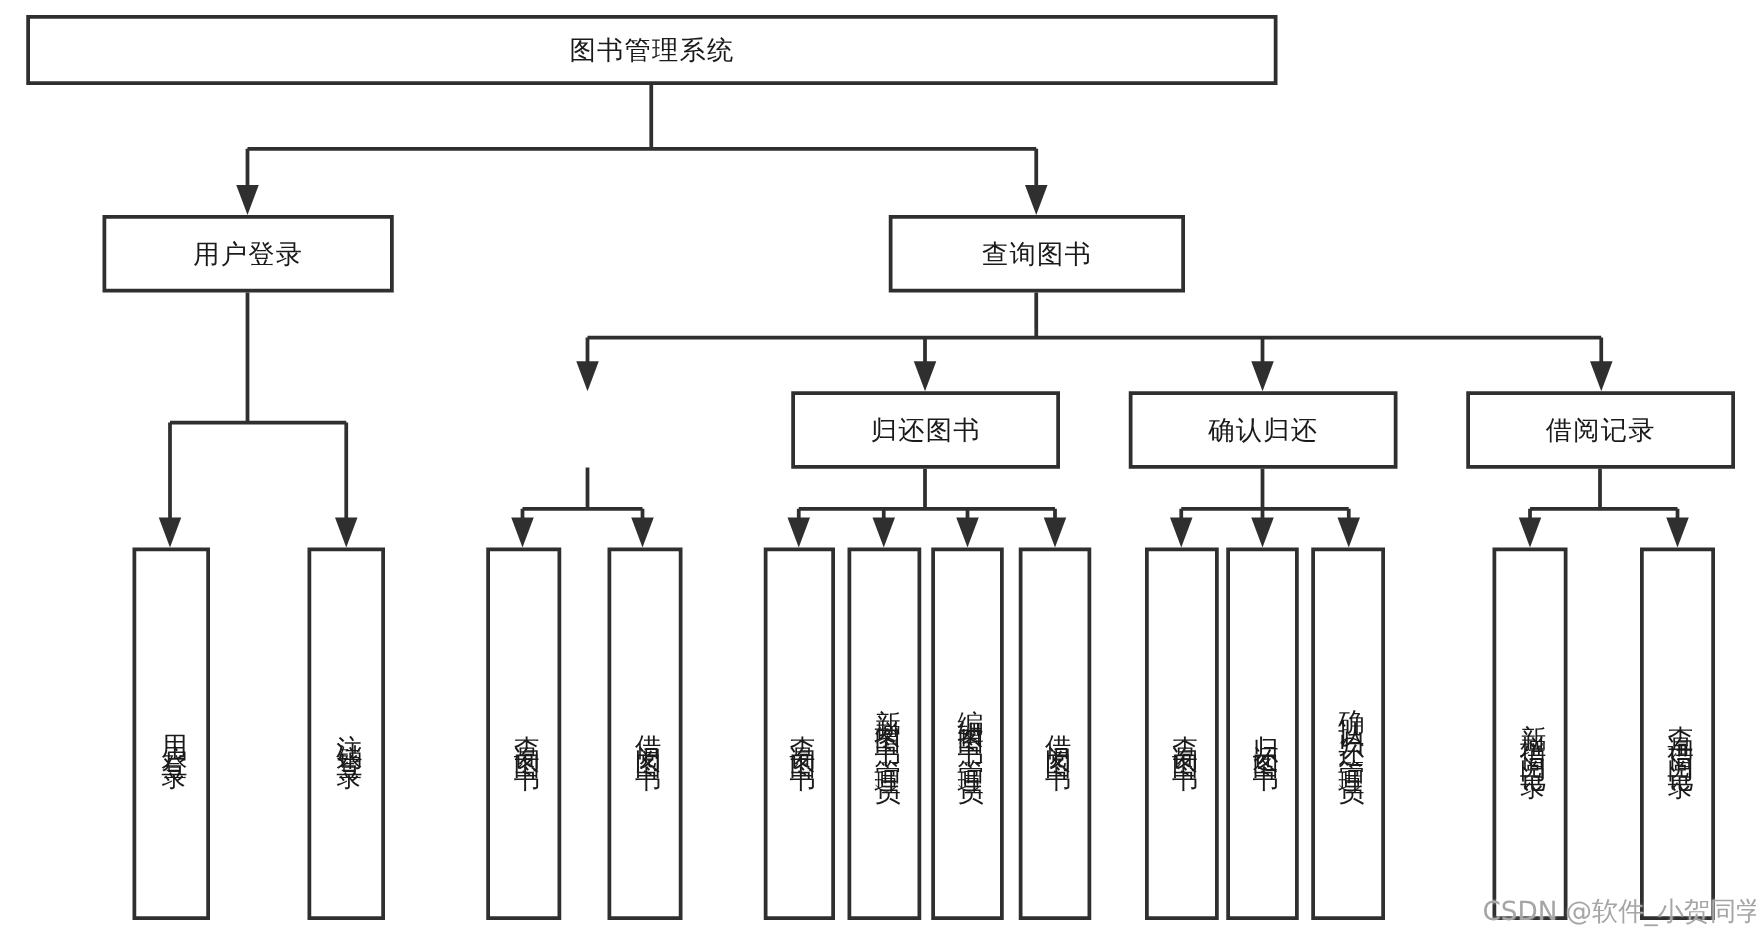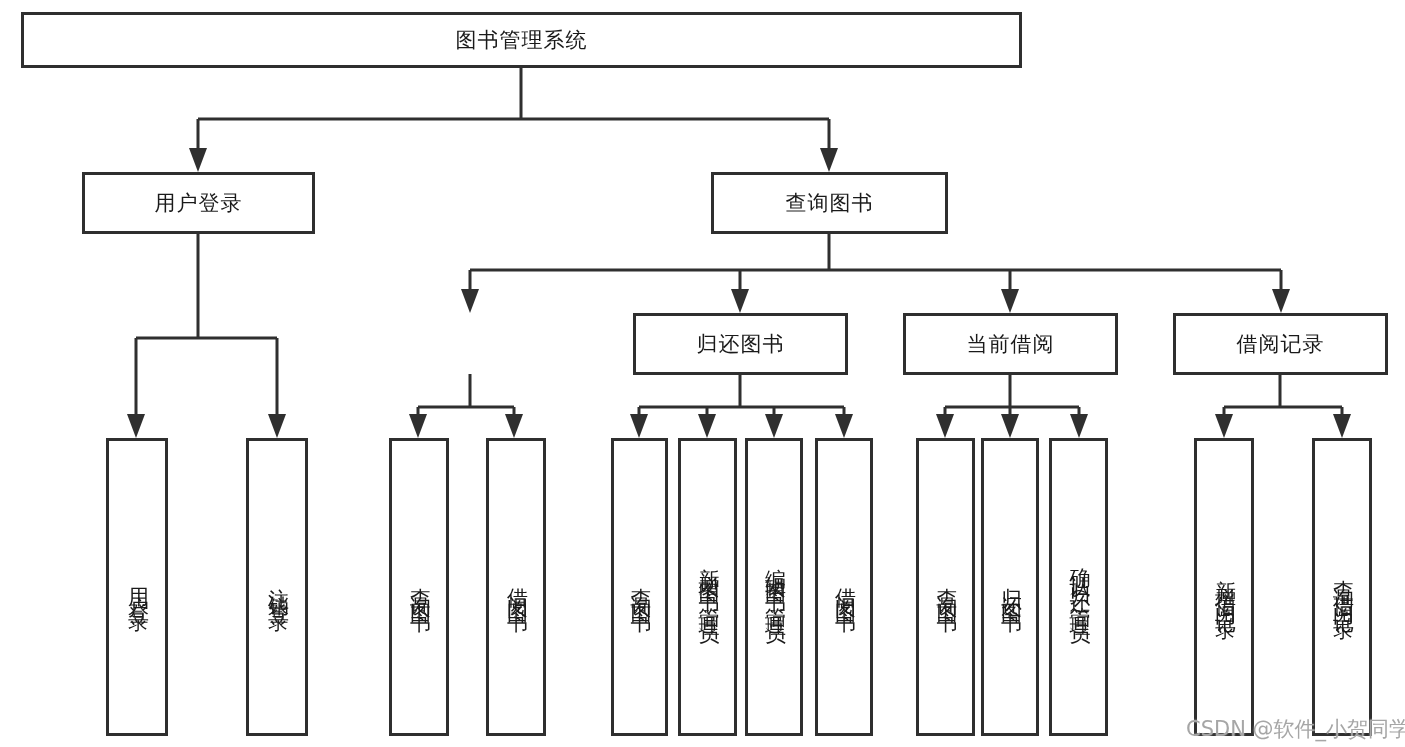--- a/index.html
+++ b/index.html
@@ -106,21 +106,21 @@
       <polygon points="1333,414 1351,414 1342,438"></polygon>
     </g>
   </svg>
 
   <div class="box h" style="left:21px;top:12px;width:1001px;height:56px">图书管理系统</div>
 
   <div class="box h" style="left:82px;top:172px;width:233px;height:62px">用户登录</div>
   <div class="box h" style="left:711px;top:172px;width:237px;height:62px">查询图书</div>
 
   <div class="box h" style="left:633px;top:313px;width:215px;height:62px">归还图书</div>
-  <div class="box h" style="left:903px;top:313px;width:215px;height:62px">当前借阅</div>
+  <div class="box h" style="left:903px;top:313px;width:215px;height:62px">确认归还</div>
   <div class="box h" style="left:1173px;top:313px;width:215px;height:62px">借阅记录</div>
 
   <div class="box v" style="left:106px;width:62px">用户登录</div>
   <div class="box v" style="left:246px;width:62px">注销登录</div>
 
   <div class="box v" style="left:389px;width:60px">查询图书</div>
   <div class="box v" style="left:486px;width:60px">借阅图书</div>
 
   <div class="box v" style="left:611px;width:57px">查询图书</div>
   <div class="box v" style="left:678px;width:59px">新增图书（管理员）</div>

